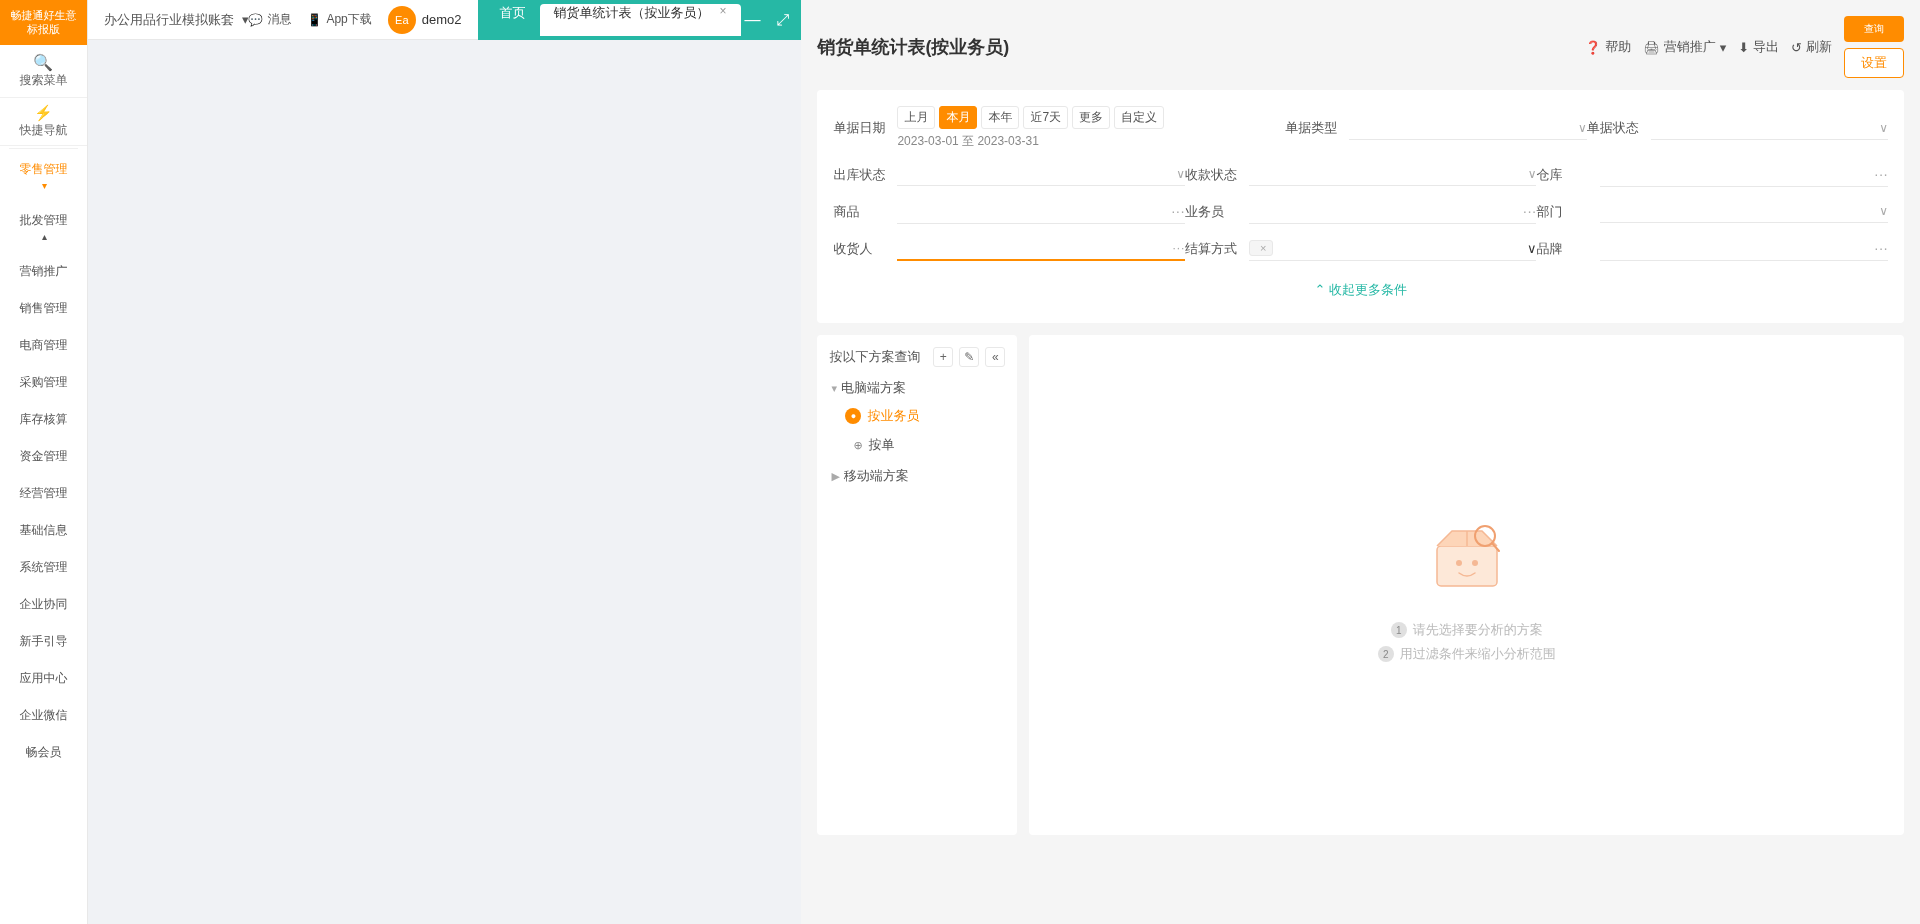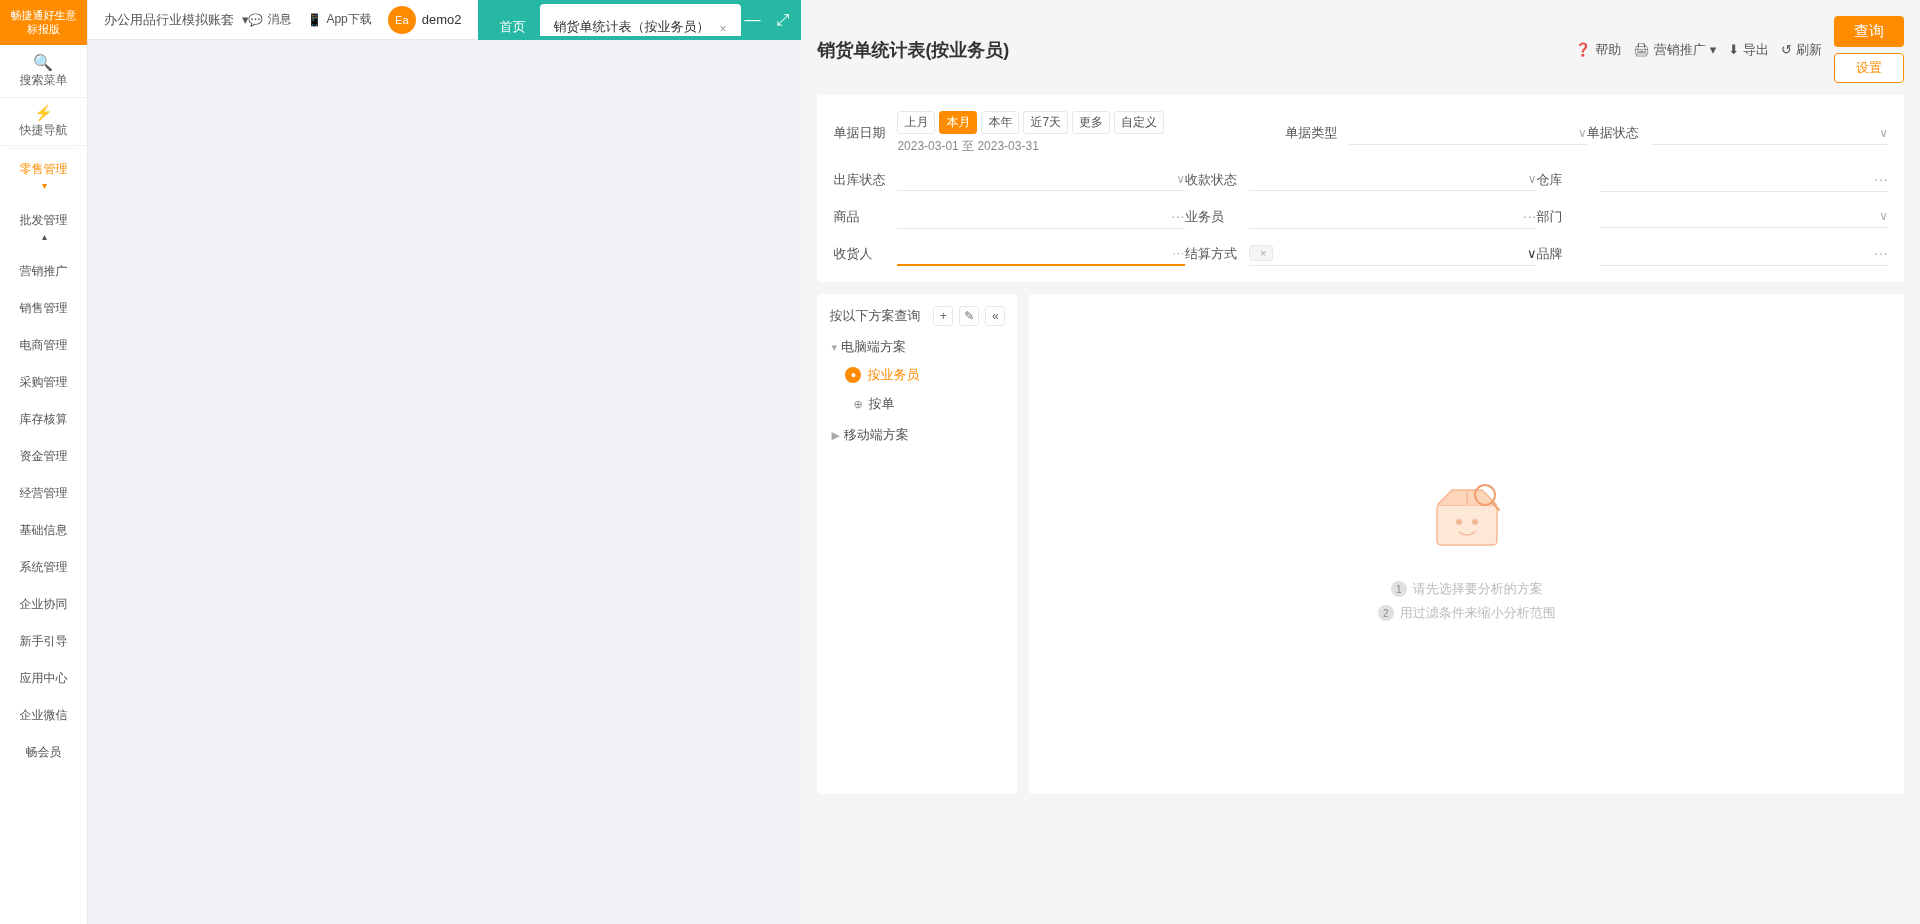--- a/index.html
+++ b/index.html
@@ -23,36 +23,36 @@
     .top-header { height: 40px; background: #fff; display: flex; align-items: center; justify-content: space-between; padding: 0 16px; border-bottom: 1px solid #e8e8e8; flex-shrink: 0; }
     .top-header-left { display: flex; align-items: center; gap: 8px; color: #555; font-size: 13px; cursor: pointer; }
     .top-header-right { display: flex; align-items: center; gap: 16px; }
     .top-header-right .msg-btn { display: flex; align-items: center; gap: 4px; color: #555; font-size: 12px; cursor: pointer; }
     .top-header-right .app-btn { display: flex; align-items: center; gap: 4px; color: #555; font-size: 12px; cursor: pointer; }
     .top-header-right .user-area { display: flex; align-items: center; gap: 6px; cursor: pointer; }
     .avatar { width: 28px; height: 28px; border-radius: 50%; background: #ff8c00; display: flex; align-items: center; justify-content: center; color: #fff; font-size: 11px; overflow: hidden; }
 
     
     .tab-bar { height: 40px; background: #26b8a5; display: flex; align-items: center; padding: 0 8px; flex-shrink: 0; }
-    .tab-item { height: 32px; padding: 0 14px; display: flex; align-items: flex-end; gap: 6px; font-size: 13px; cursor: pointer; border-radius: 4px 4px 0 0; position: relative; }
+    .tab-item { height: 32px; padding: 0 14px; display: flex; align-items: flex-start; gap: 6px; font-size: 13px; cursor: pointer; border-radius: 4px 4px 0 0; position: relative; }
     .tab-item.home { color: #fff; background: transparent; }
     .tab-item.active { background: #fff; color: #333; }
     .tab-close { font-size: 12px; color: #999; cursor: pointer; margin-left: 4px; }
     .tab-bar-actions { margin-left: auto; display: flex; gap: 8px; }
     .tab-bar-actions .icon-btn { color: #fff; background: none; border: none; cursor: pointer; font-size: 16px; padding: 2px 4px; }
 
     
     .page-content { flex: 1; overflow: auto; background: #f5f5f5; padding: 16px; }
 
     
     .page-header { display: flex; align-items: center; justify-content: space-between; margin-bottom: 12px; }
     .page-title { font-size: 18px; font-weight: bold; color: #333; }
     .page-actions { display: flex; align-items: center; gap: 12px; }
     .action-link { display: flex; align-items: center; gap: 4px; color: #555; font-size: 13px; cursor: pointer; }
-    .btn-query { background: #ff8c00; color: #fff; border: none; border-radius: 4px; padding: 6px 20px; font-size: 15px; cursor: pointer; }
+    .btn-query { background: #ff8c00; color: #fff; border: none; border-radius: 4px; padding: 6px 20px; font-size: 10px; cursor: pointer; }
     .btn-setting { background: #fff; color: #ff8c00; border: 1px solid #ff8c00; border-radius: 4px; padding: 5px 16px; font-size: 13px; cursor: pointer; }
 
     
     .filter-panel { background: #fff; border-radius: 4px; padding: 16px; margin-bottom: 12px; }
     .filter-row { display: flex; align-items: center; margin-bottom: 12px; }
     .filter-row:last-child { margin-bottom: 0; }
     .filter-item { display: flex; align-items: center; flex: 1; min-width: 0; }
     .filter-label { color: #555; font-size: 13px; white-space: nowrap; margin-right: 8px; min-width: 56px; flex-shrink: 0; }
     .filter-control { flex: 1; min-width: 0; position: relative; }
     .filter-input { width: 100%; border: none; border-bottom: 1px solid #e8e8e8; padding: 4px 0; font-size: 13px; color: #333; outline: none; background: transparent; }
@@ -349,20 +349,24 @@
           <span class="filter-label">品牌</span>
           <div class="filter-control">
             <div class="filter-select">
               <span></span>
               <span class="dots">···</span>
             </div>
           </div>
         </div>
       </div>
 
+      <div class="collapse-bar">
+        <span>⌃</span>
+        <span>收起更多条件</span>
+      </div>
     </div>
 
     <div class="content-body">
 
       <div class="left-panel">
         <div class="left-panel-title">
           <span>按以下方案查询</span>
           <div class="left-panel-actions">
             <div class="left-panel-action">
               <span>+</span>

